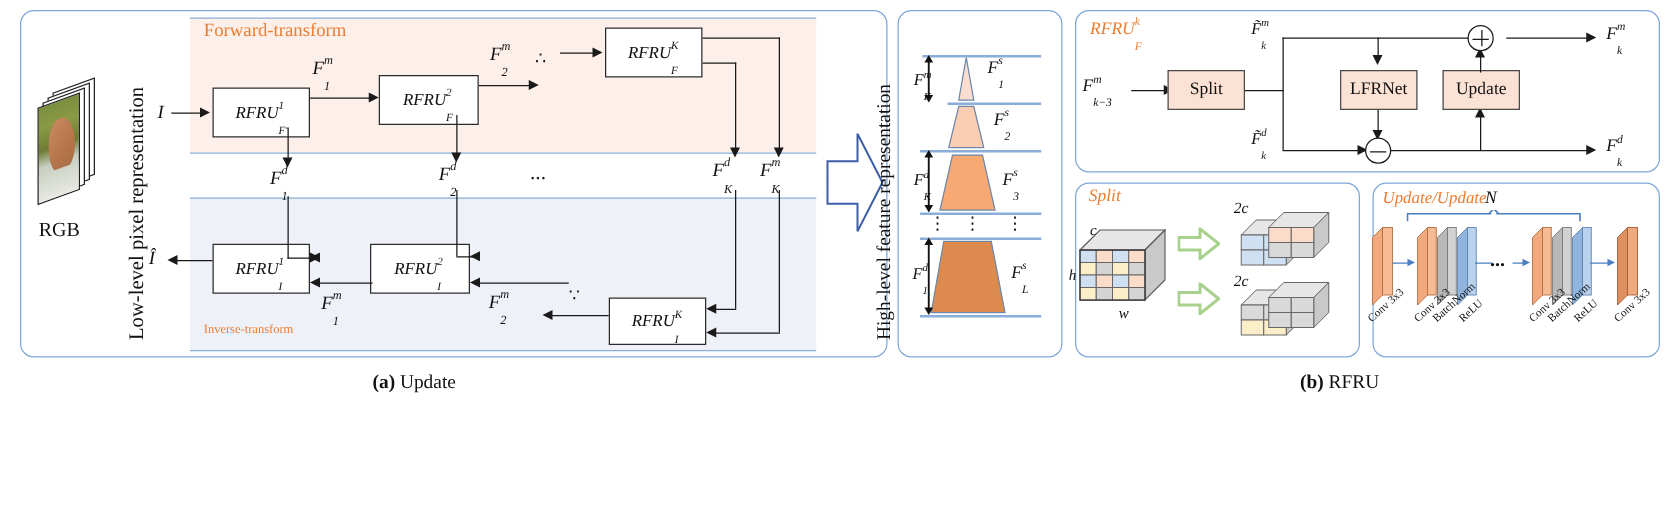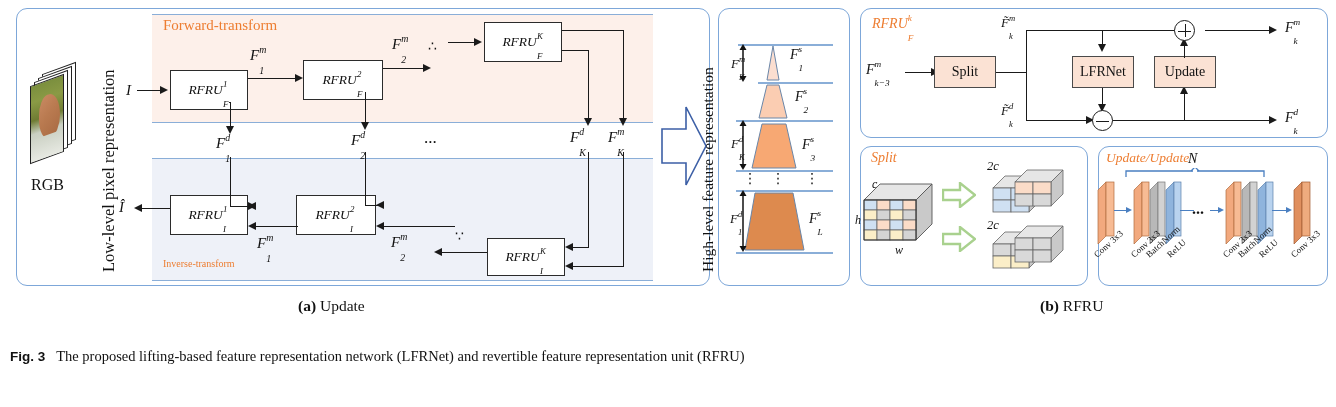--- a/index.html
+++ b/index.html
@@ -651,19 +651,15 @@
 
   <div class="subcap" style="left:298px; top:297px;">
     <b>(a)</b>
     <span>Update</span>
   </div>
   <div class="subcap" style="left:1040px; top:297px;">
     <b>(b)</b>
     <span>RFRU</span>
   </div>
 
-  <div class="figcap" style="left:10px; top:348px;">
-    <span class="lbl">Fig. 3</span>
-    &nbsp;&nbsp;<span>The proposed lifting-based feature representation network (LFRNet) and revertible feature representation unit (RFRU)</span>
-  </div>
 
 
 </div>
 
 </body></html>

